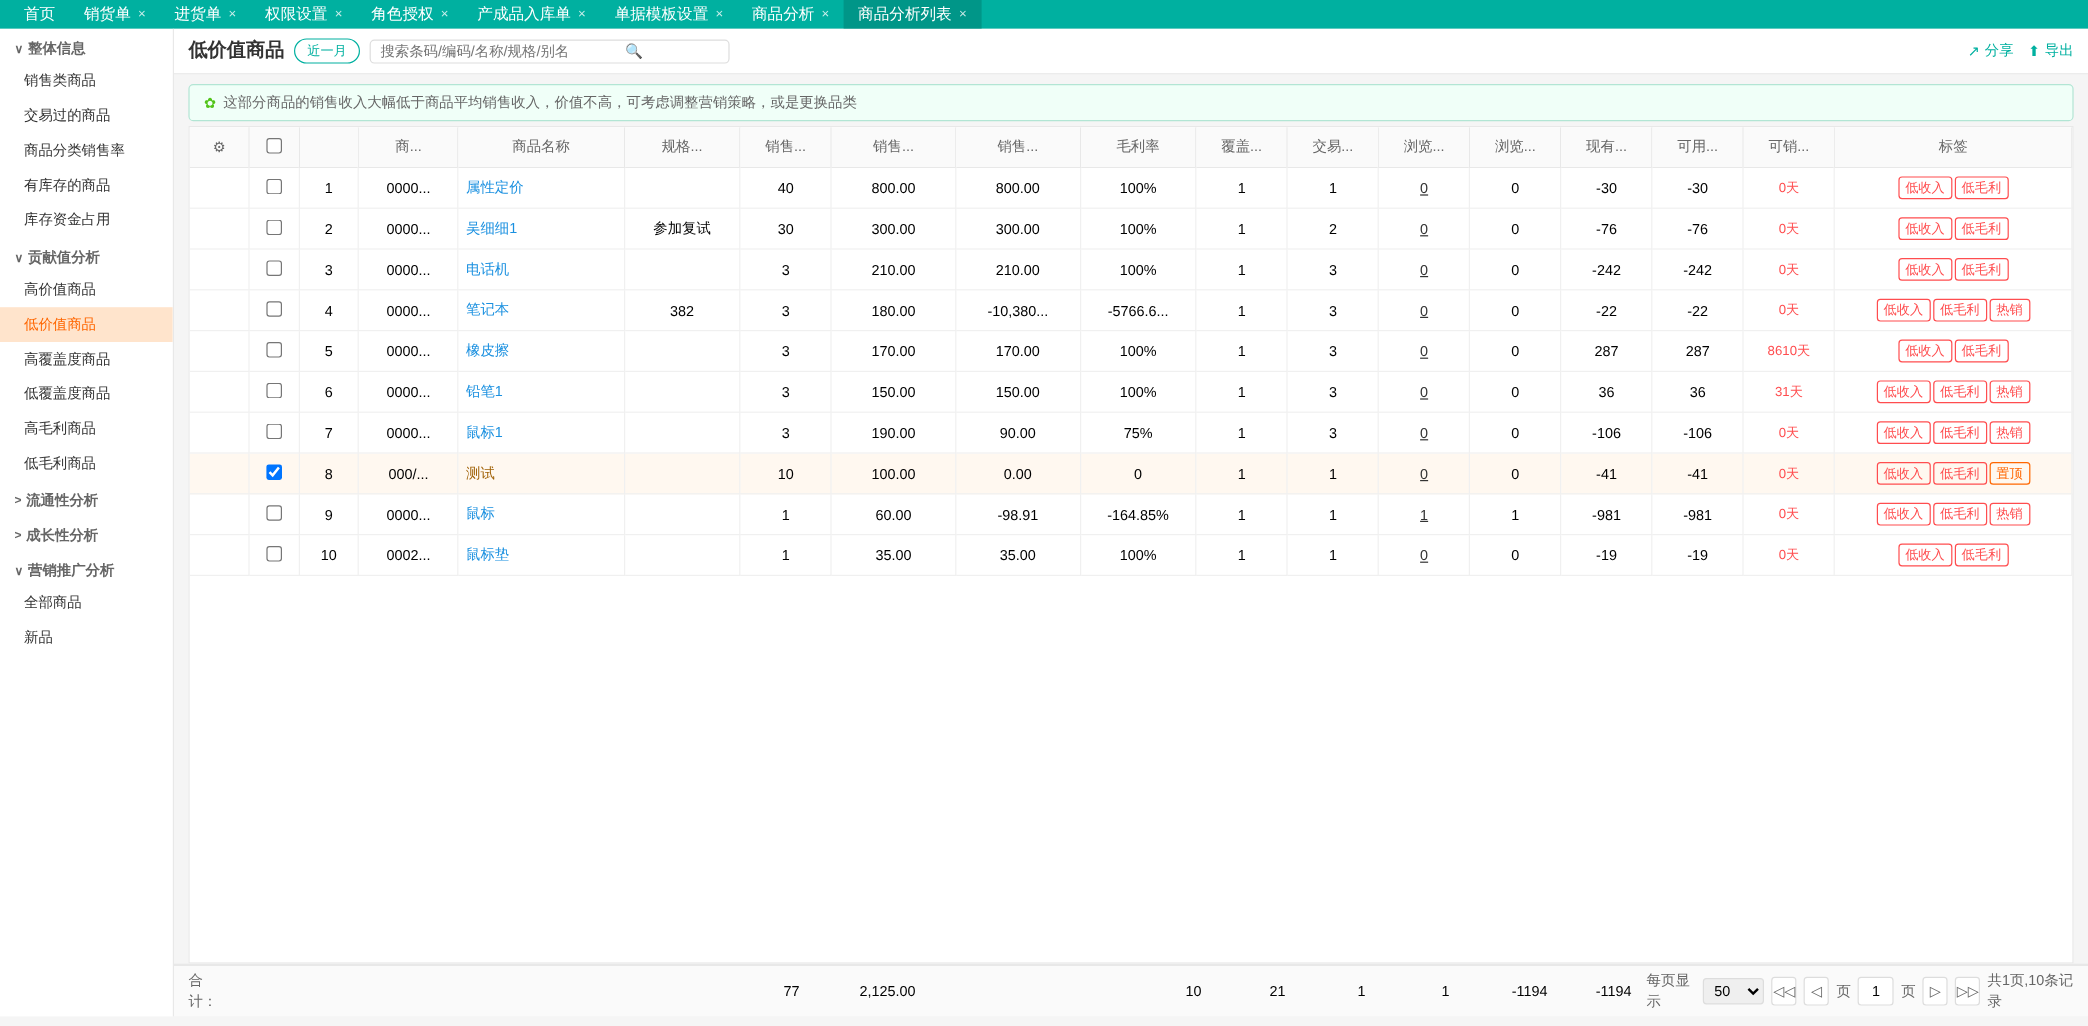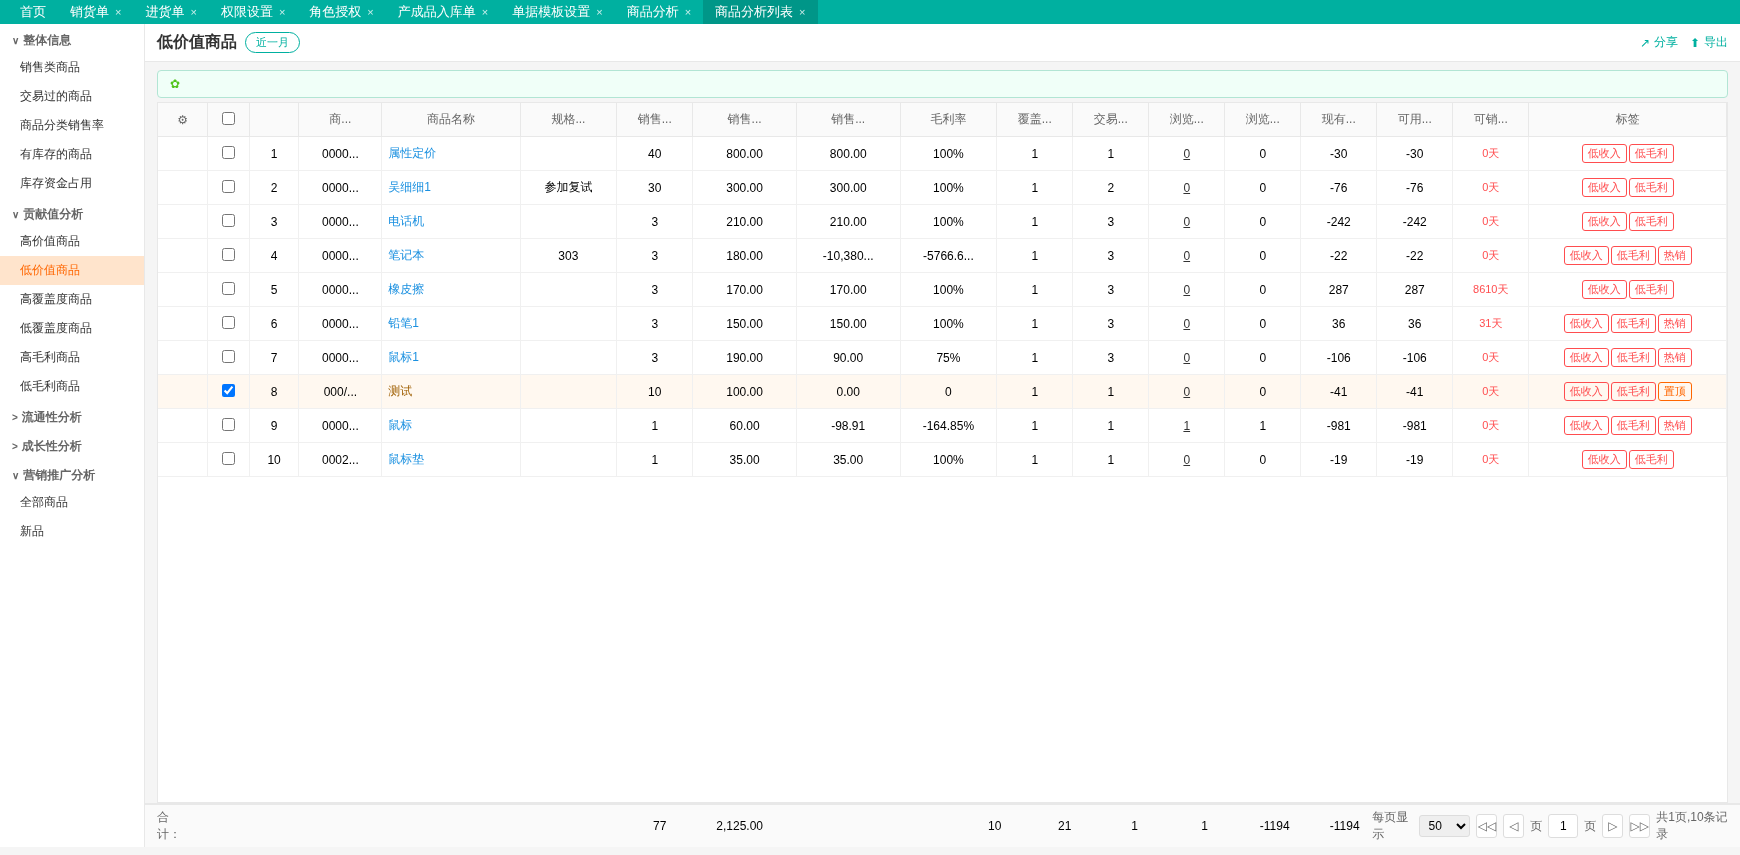--- a/index.html
+++ b/index.html
@@ -295,34 +295,39 @@
     </div>
     <div class="sidebar-item">全部商品</div>
     <div class="sidebar-item">新品</div>
   </div>
 
   <div class="content-area">
 
     <div class="content-header">
       <span class="page-title">低价值商品</span>
       <button class="date-filter-btn">近一月</button>
+      <div class="search-box">
+        <input class="search-input" placeholder="搜索条码/编码/名称/规格/别名" style="">
+        <span class="search-icon">🔍</span>
+      </div>
       <div class="header-actions">
         <div class="action-btn">
           <span>↗</span>
           <span>分享</span>
         </div>
         <div class="action-btn">
           <span>⬆</span>
           <span>导出</span>
         </div>
       </div>
     </div>
 
     <div class="notice-bar">
       <span class="notice-icon">✿</span>
+      <span>这部分商品的销售收入大幅低于商品平均销售收入，价值不高，可考虑调整营销策略，或是更换品类</span>
     </div>
 
     <div class="table-container">
       <table>
         <thead>
           <tr>
             <th style="width:36px;">⚙</th>
             <th style="width:30px;"><input type="checkbox" style=""></th>
             <th style="width:36px;"></th>
             <th style="width:60px;">商...</th>
@@ -402,21 +407,21 @@
     <td>-242</td>
     <td><span class="day-label">0天</span></td>
     <td><span class="tag tag-red">低收入</span><span class="tag tag-red">低毛利</span></td>
   </tr>
             <tr>
     <td></td>
     <td><input type="checkbox" style=""></td>
     <td>4</td>
     <td>0000...</td>
     <td style="text-align:left; cursor:pointer; color:#1a90e0;">笔记本</td>
-    <td>303</td>
+    <td>382</td>
     <td>3</td>
     <td>180.00</td>
     <td>-10,380...</td>
     <td>-5766.6...</td>
     <td>1</td>
     <td>3</td>
     <td><span class="underline-link">0</span></td>
     <td>0</td>
     <td>-22</td>
     <td>-22</td>

